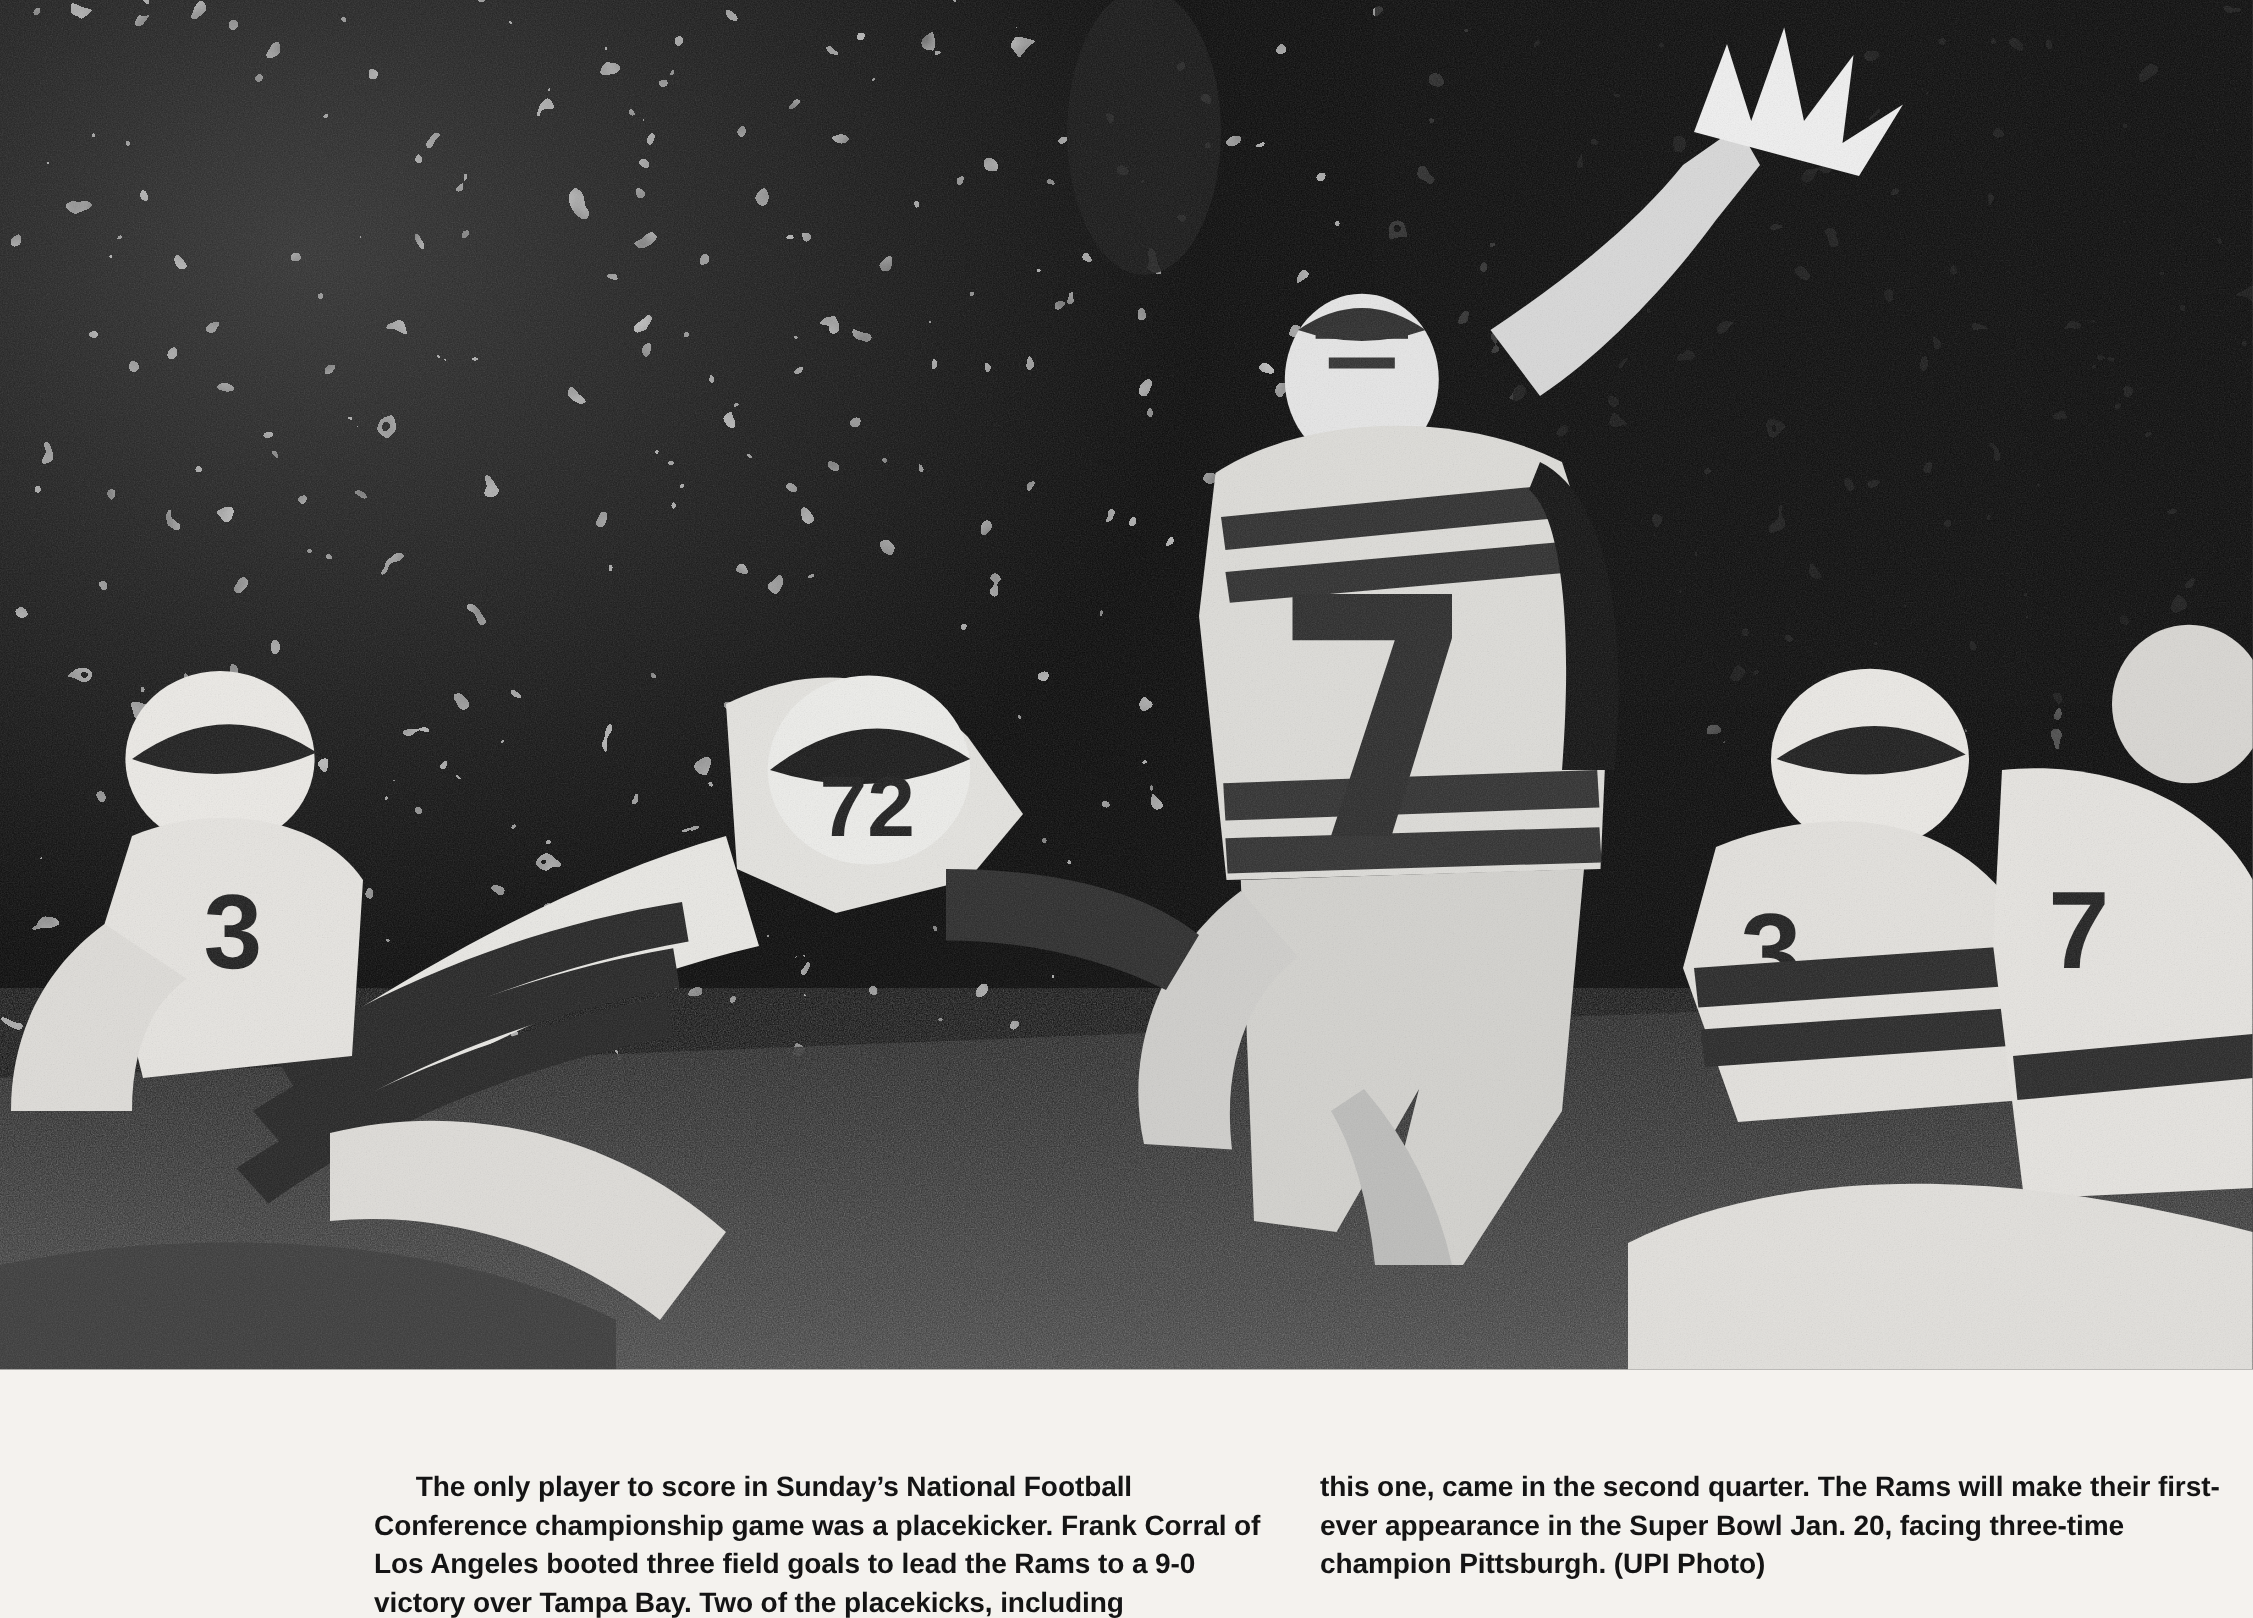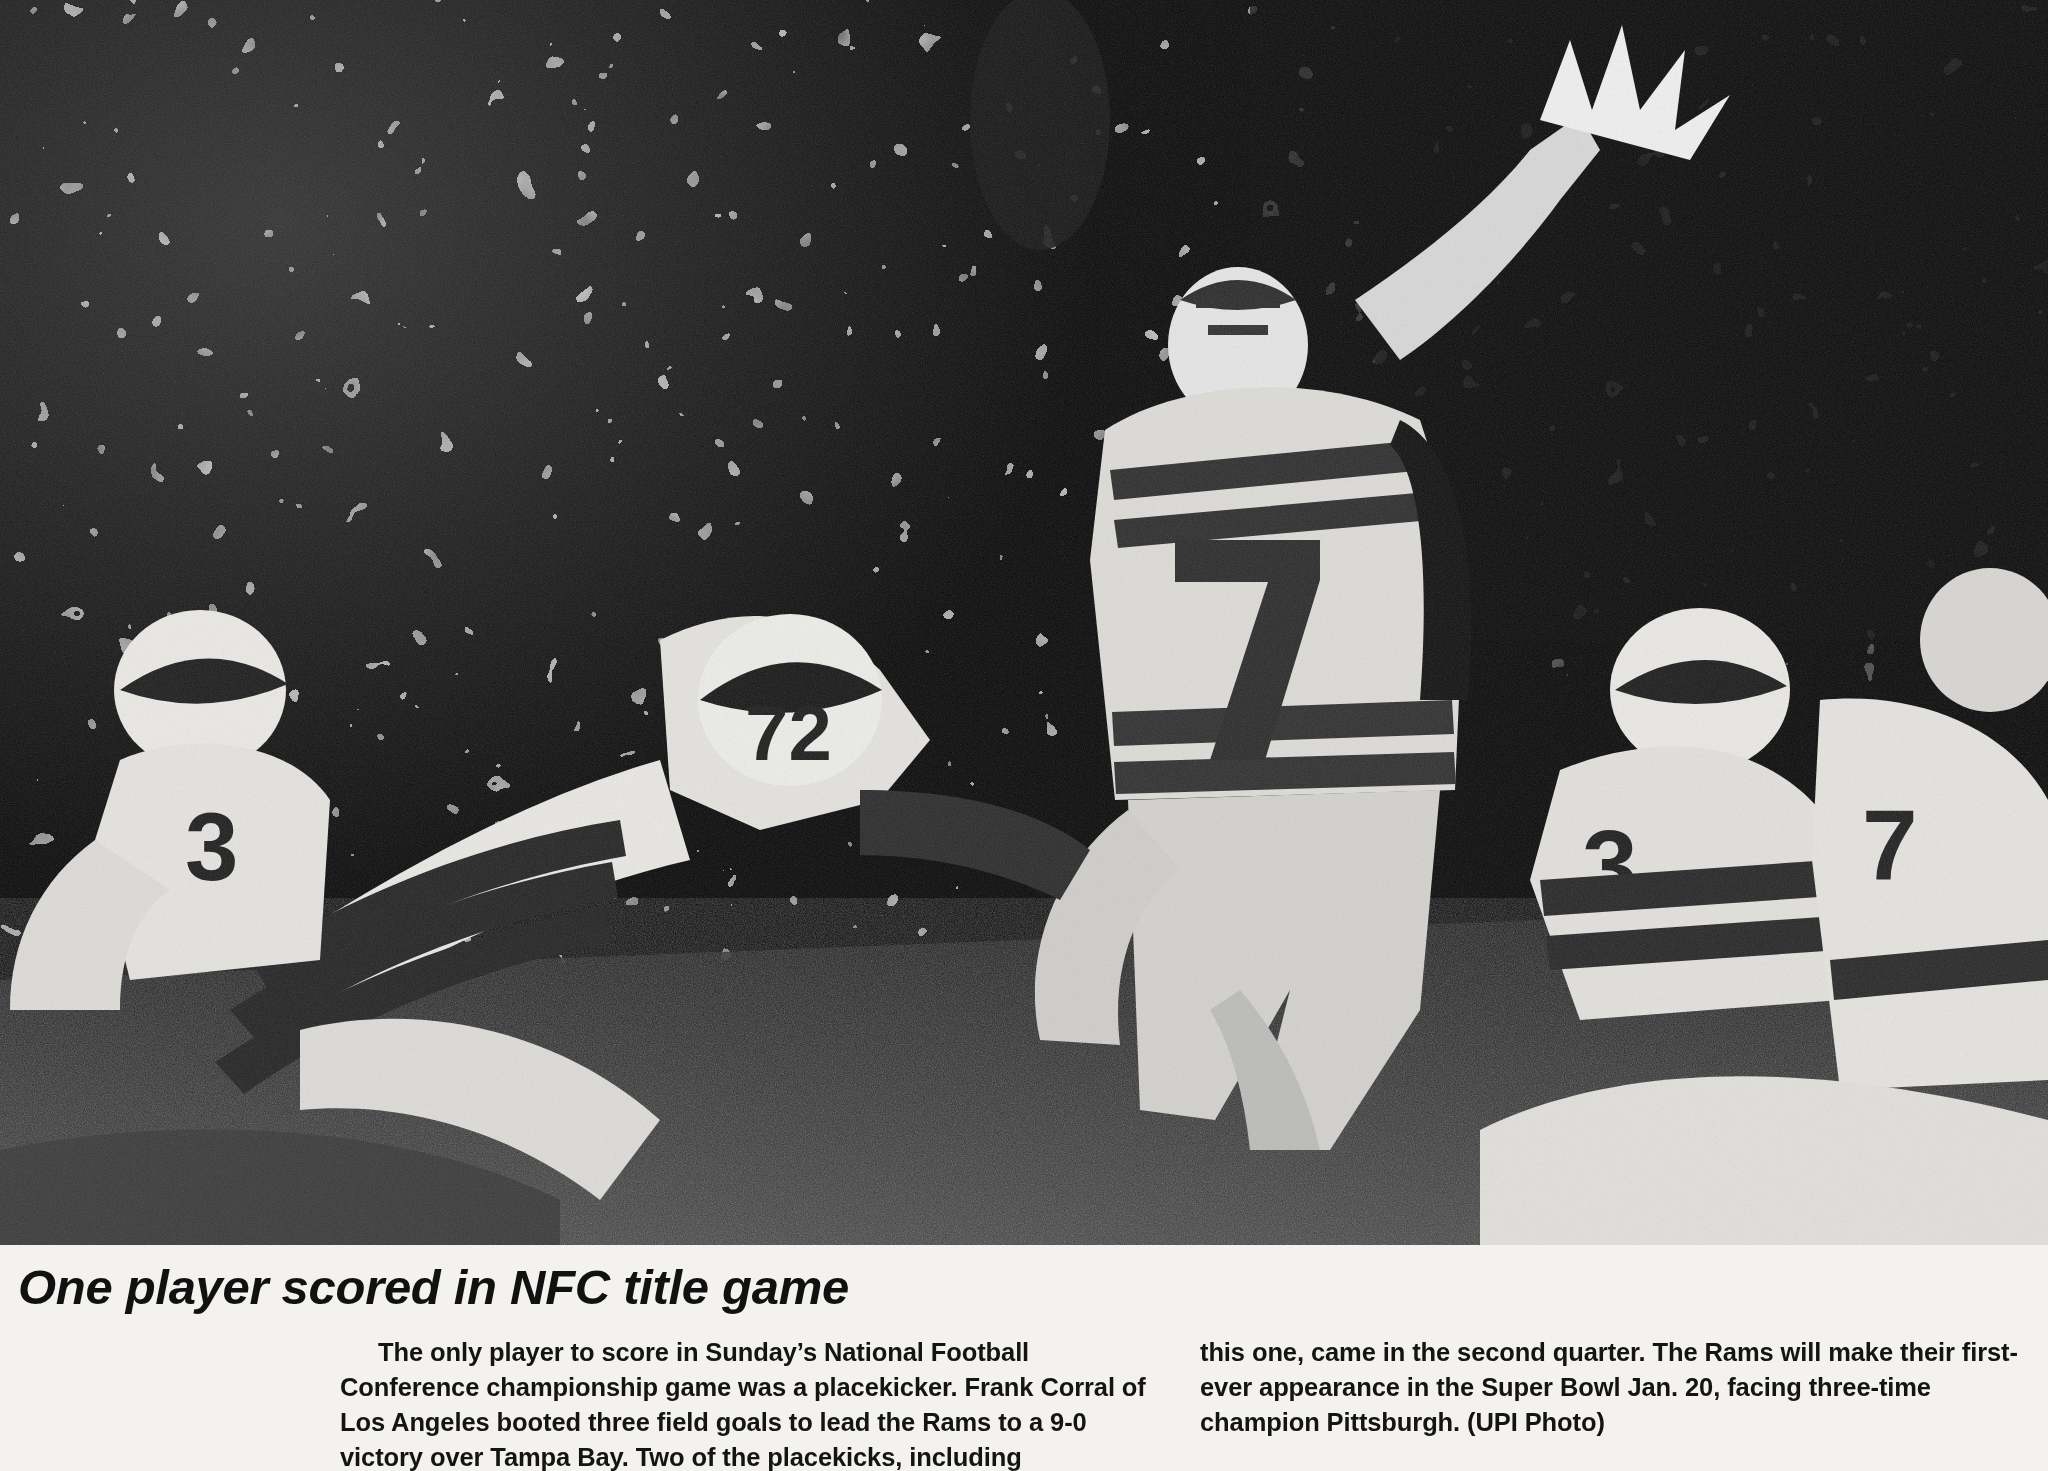--- a/index.html
+++ b/index.html
@@ -201,20 +201,19 @@
       <path d="M1480 1130 C1620 1060 1820 1060 2048 1120 L2048 1245 L1480 1245 Z" fill="#e2e0dc"></path>
       <path d="M0 1150 C200 1110 420 1130 560 1200 L560 1245 L0 1245 Z" fill="#3a3a3a"></path>
 
       <g filter="url(#grain)" opacity="0.35">
         <rect x="0" y="0" width="2048" height="1245" fill="#888"></rect>
       </g>
     </svg>
   </div>
 
   <div class="caption-area">
-    <div class="headline">One player scored in NFC title game</div>
     <div class="caption-cols">
       <div class="cap-col first">The only player to score in Sunday’s National Football Conference championship game was a placekicker. Frank Corral of Los Angeles booted three field goals to lead the Rams to a 9-0 victory over Tampa Bay. Two of the placekicks, including</div>
       <div class="cap-col">this one, came in the second quarter. The Rams will make their first-ever appearance in the Super Bowl Jan. 20, facing three-time champion Pittsburgh. (UPI Photo)</div>
     </div>
   </div>
 
 </div>
 
 </body></html>

